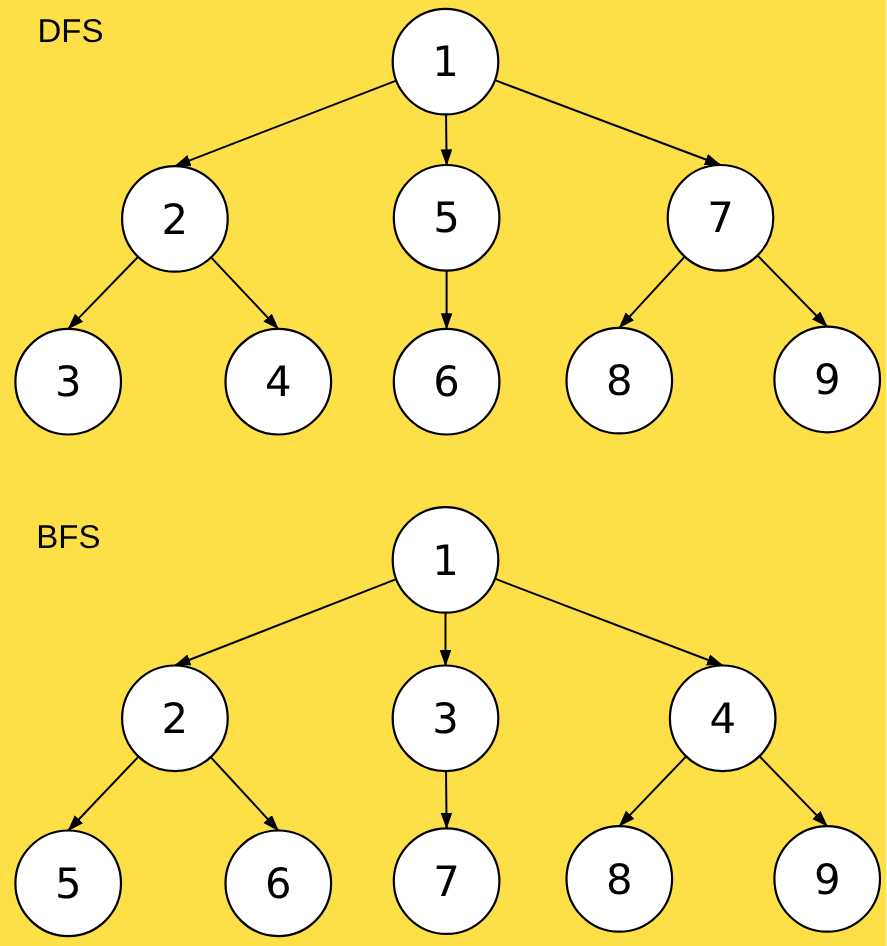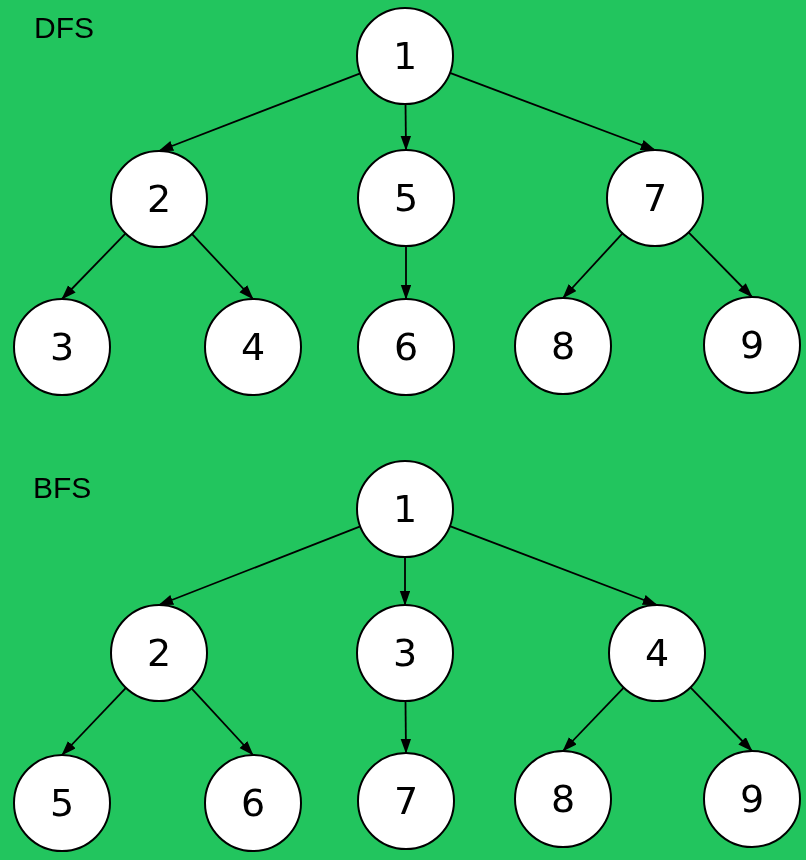--- a/index.html
+++ b/index.html
@@ -7,21 +7,21 @@
     padding: 0;
     background: #ffffff;
     width: 806px;
     height: 860px;
     overflow: hidden;
   }
   #diagram-canvas {
     position: relative;
     width: 806px;
     height: 860px;
-    background: #22c55e;
+    background: #fde047;
   }
   svg { display: block; }
   .tree-label {
     font-family: "Liberation Sans", sans-serif;
     font-size: 30px;
   }
   .node-label {
     font-family: "DejaVu Sans", sans-serif;
     font-size: 38px;
     text-anchor: middle;

